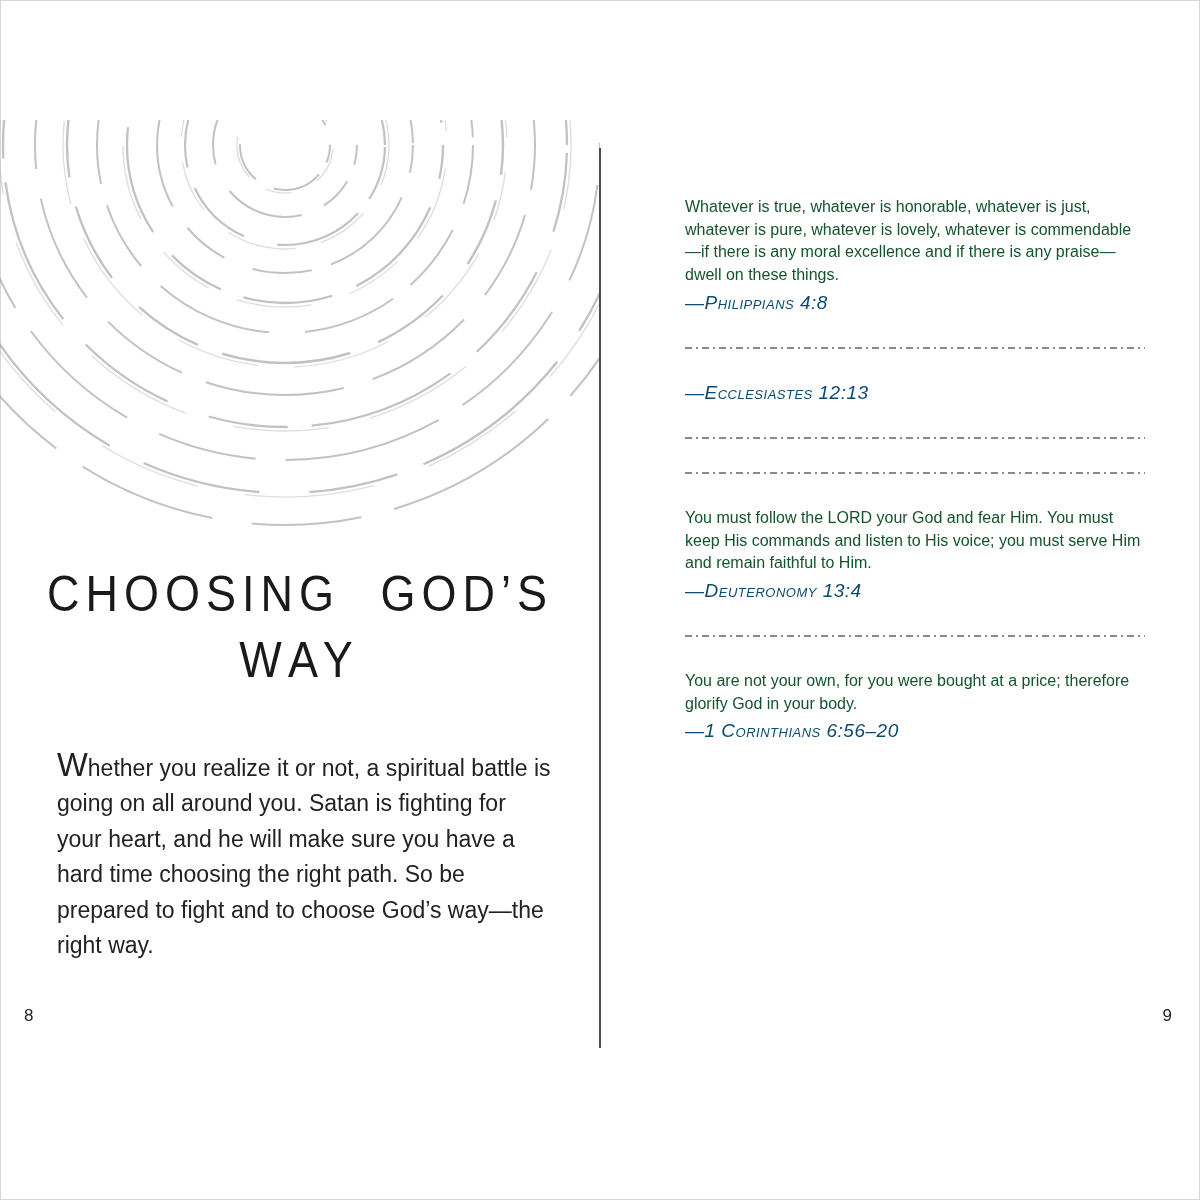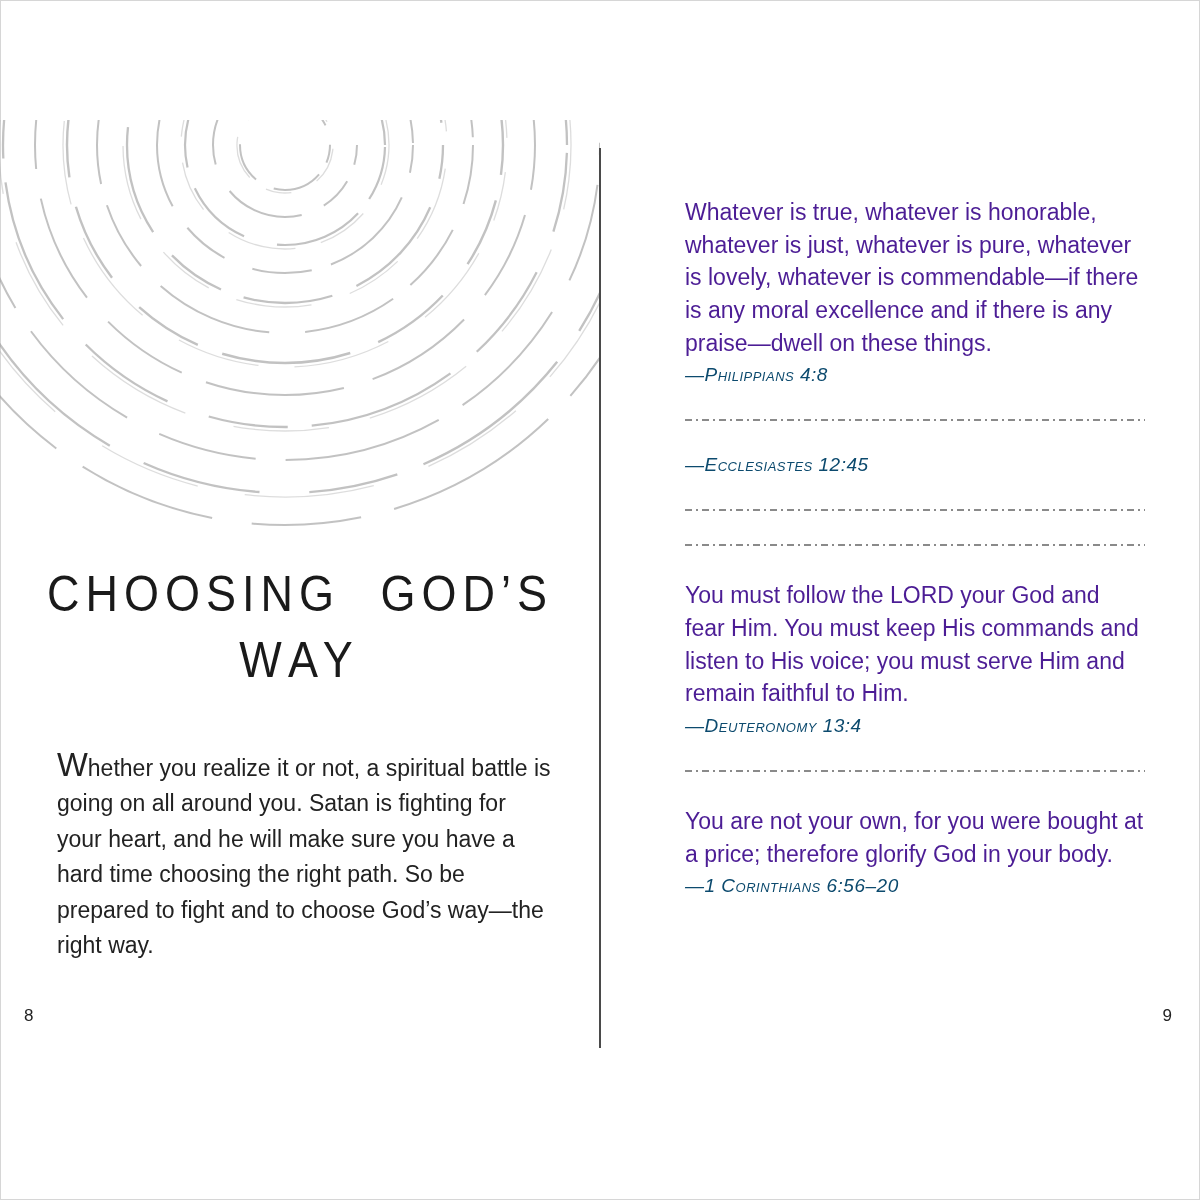--- a/index.html
+++ b/index.html
@@ -78,23 +78,23 @@
   }
 
   
   .right-col {
     position: absolute;
     left: 685px;
     top: 196px;
     width: 460px;
   }
   .verse-text {
-    font-size: 23px;
+    font-size: 16px;
     line-height: 1.42;
-    color: #4c1d95;
+    color: #14532d;
     margin: 0;
   }
   .verse-ref {
     font-size: 19px;
     font-style: italic;
     font-variant: small-caps;
     letter-spacing: 0.5px;
     margin: 5px 0 0 0;
     color: #0c4a6e;
   }
@@ -156,21 +156,21 @@
   <div class="right-col">
 
     <div class="verse">
       <p class="verse-text">Whatever is true, whatever is honorable, whatever is just, whatever is pure, whatever is lovely, whatever is commendable—if there is any moral excellence and if there is any praise—dwell on these things.</p>
       <p class="verse-ref">—Philippians 4:8</p>
     </div>
 
     <div class="divider"></div>
 
     <div class="verse">
-      <p class="verse-ref">—Ecclesiastes 12:45</p>
+      <p class="verse-ref">—Ecclesiastes 12:13</p>
     </div>
 
     <div class="divider"></div>
 
 
     <div class="divider"></div>
 
     <div class="verse">
       <p class="verse-text">You must follow the LORD your God and fear Him. You must keep His commands and listen to His voice; you must serve Him and remain faithful to Him.</p>
       <p class="verse-ref">—Deuteronomy 13:4</p>

